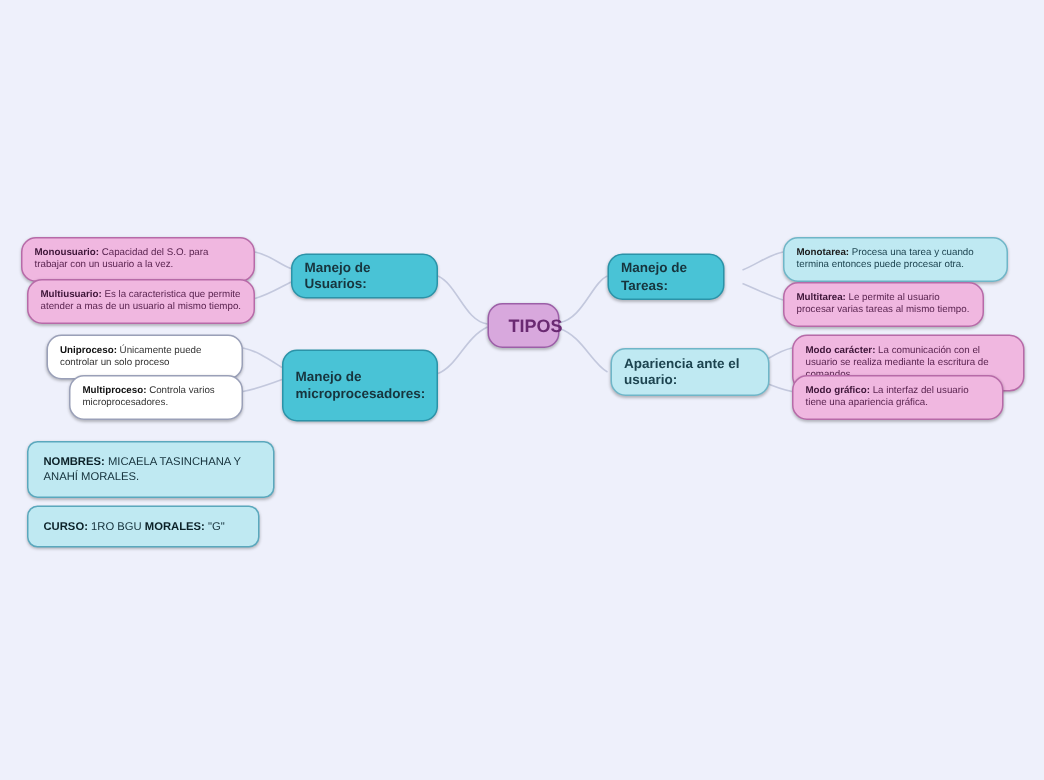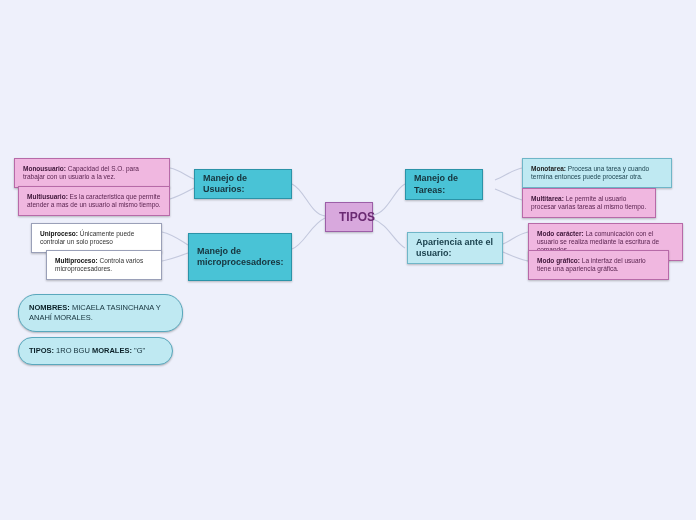--- a/index.html
+++ b/index.html
@@ -9,21 +9,21 @@
     font-family:"Liberation Sans", sans-serif;
     position:relative;
     overflow:hidden;
   }
   #canvas{position:absolute;left:0;top:0;width:696px;height:520px;}
   svg.links{position:absolute;left:0;top:0;width:696px;height:520px;pointer-events:none;}
 
   .node{
     position:absolute;
     box-sizing:border-box;
-    border-radius:0;
+    border-radius:10px;
     padding:6px 8px;
     line-height:1.25;
     box-shadow:0 1px 2px rgba(0,0,0,.25);
   }
   
   .central{
     background:#d8a8dd;
     border:1px solid #9c5fa8;
     color:#6a2a72;
     font-weight:bold;
@@ -66,21 +66,21 @@
   .tealbox{
     background:#bfe9f2;
     border:1px solid #6fb6c8;
     color:#1d4450;
   }
   .info{
     background:#bfe9f2;
     border:1px solid #5aa8bd;
     color:#14303a;
     font-size:7.5px;
-    border-radius:18px;
+    border-radius:7px;
     padding:8px 10px;
     line-height:1.35;
   }
   .info b{color:#0b2128;}
 </style>
 </head>
 <body>
 
 <div id="canvas">
 
@@ -140,33 +140,33 @@
   </div>
 
   <div class="node leaf tealbox" style="left:522px;top:158px;width:150px;">
     <b>Monotarea:</b><span> Procesa una tarea y cuando termina entonces puede procesar otra.</span>
   </div>
 
   <div class="node leaf pink" style="left:522px;top:188px;width:134px;">
     <b>Multitarea:</b><span> Le permite al usuario procesar varias tareas al mismo tiempo.</span>
   </div>
 
-  <div class="node main lite" style="left:407px;top:232px;width:96px;height:32px;">
+  <div class="node main lite" style="left:407px;top:232px;width:106px;height:32px;">
     <span>Apariencia ante el usuario:</span>
   </div>
 
   <div class="node leaf pink" style="left:528px;top:223px;width:155px;">
     <b>Modo carácter:</b><span> La comunicación con el usuario se realiza mediante la escritura de comandos.</span>
   </div>
 
   <div class="node leaf pink" style="left:528px;top:250px;width:141px;">
     <b>Modo gráfico:</b><span> La interfaz del usuario tiene una apariencia gráfica.</span>
   </div>
 
   <div class="node info" style="left:18px;top:294px;width:165px;">
     <b>NOMBRES:</b><span> MICAELA TASINCHANA Y ANAHÍ MORALES.</span>
   </div>
 
   <div class="node info" style="left:18px;top:337px;width:155px;">
-    <b>TIPOS:</b><span> 1RO BGU </span><b>MORALES:</b><span> "G"</span>
+    <b>CURSO:</b><span> 1RO BGU </span><b>MORALES:</b><span> "G"</span>
   </div>
 
 </div>
 
 </body></html>

